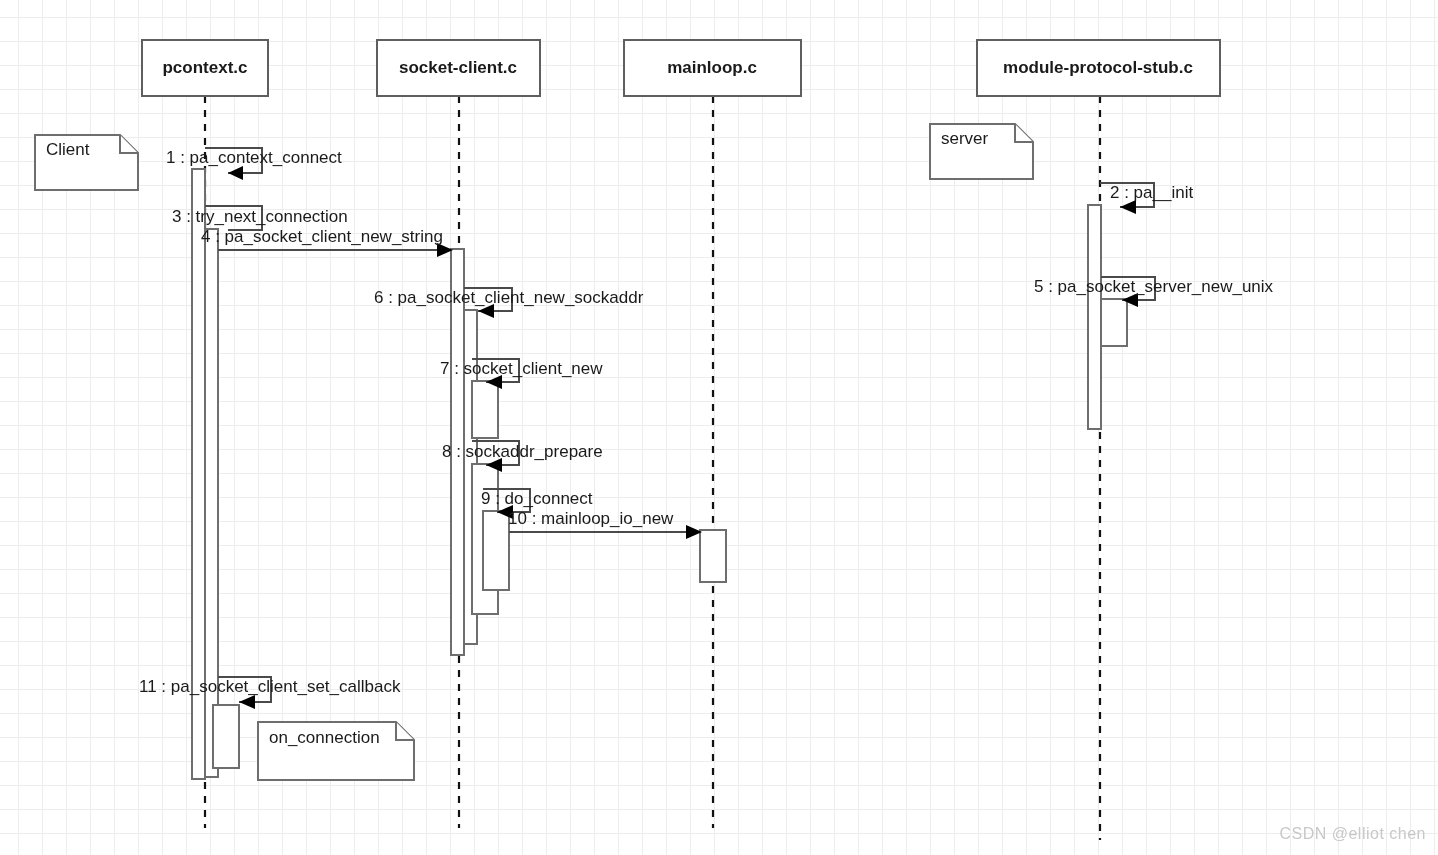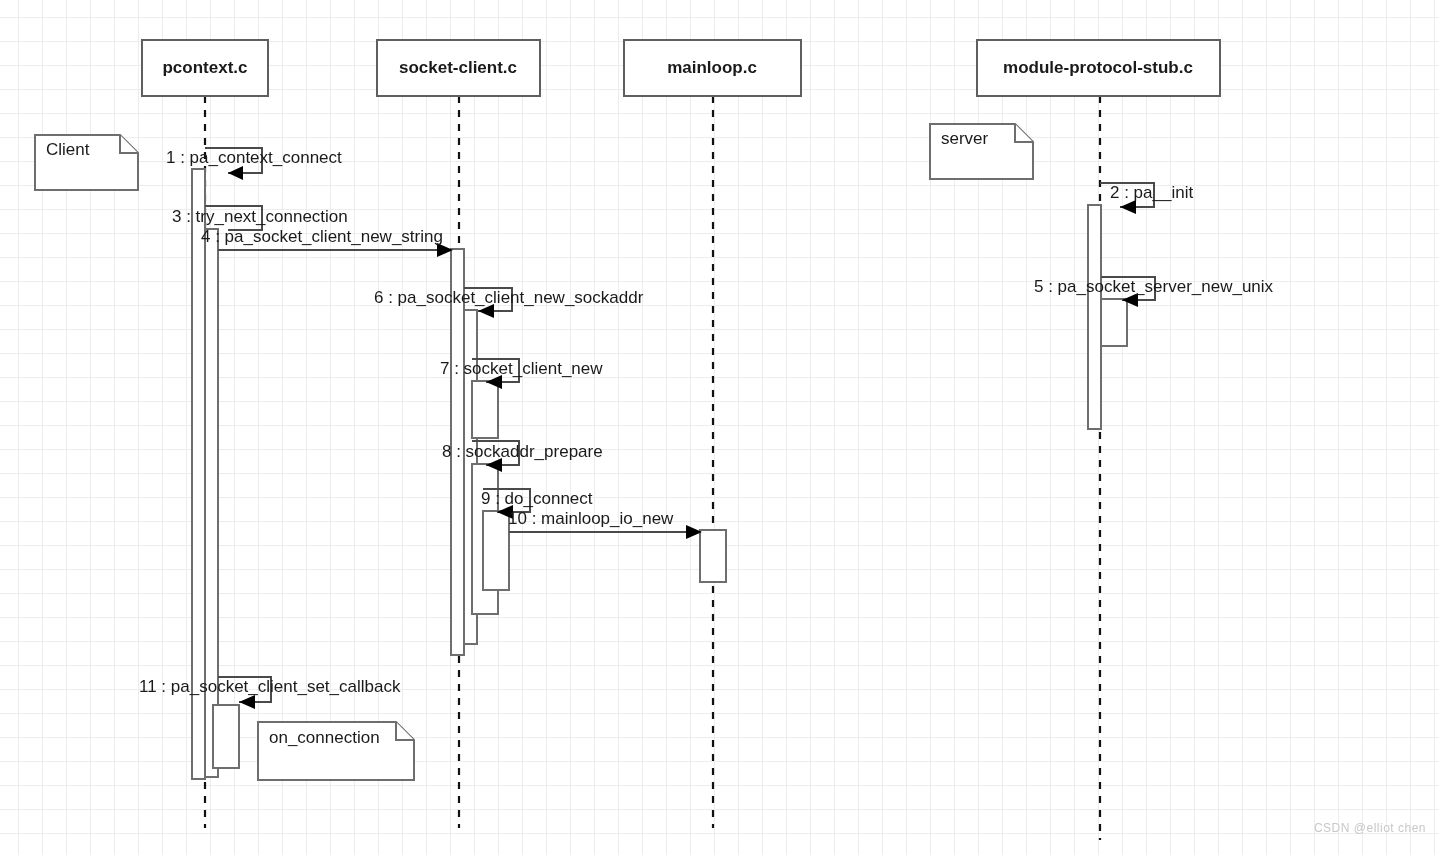--- a/index.html
+++ b/index.html
@@ -86,23 +86,23 @@
   .msg-label {
     font-family: "Liberation Sans", sans-serif;
     font-size: 17px;
     fill: #1a1a1a;
     text-anchor: start;
     dominant-baseline: middle;
   }
   .watermark {
     position: absolute;
     right: 12px;
-    bottom: 20px;
-    font-family: "Liberation Sans", sans-serif;
-    font-size: 12px;
+    bottom: 12px;
+    font-family: "Liberation Sans", sans-serif;
+    font-size: 16px;
     color: #c8c8c8;
     letter-spacing: 0.5px;
     user-select: none;
   }
 </style>
 </head>
 <body>
 
 <div id="canvas"></div>
 

